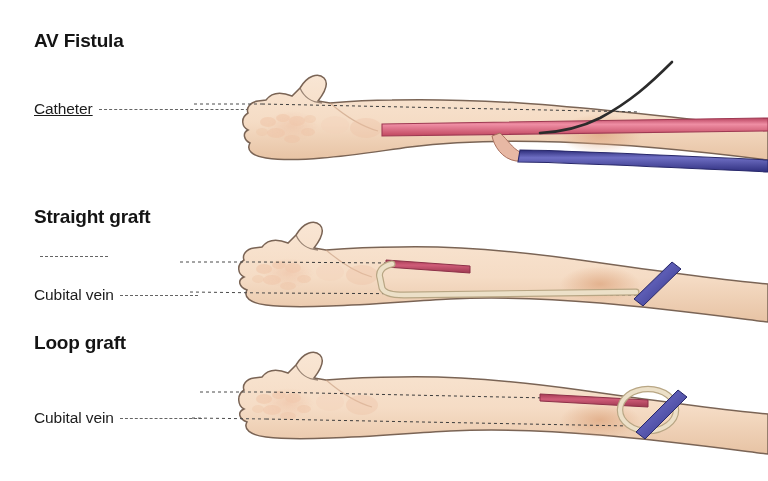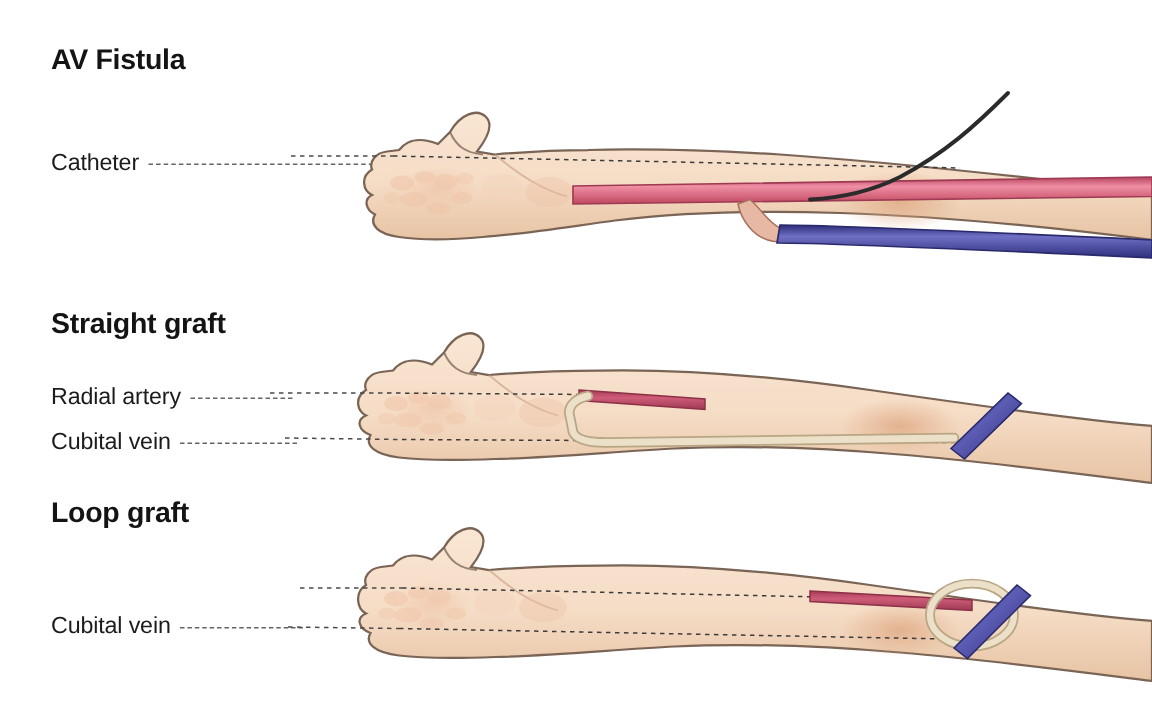--- a/index.html
+++ b/index.html
@@ -26,21 +26,21 @@
 </style>
 </head>
 <body>
 
 <div id="root">
 
   <div class="section" id="sec-fistula">
 
     <div class="heading" style="left:34px;top:30px;">AV Fistula</div>
 
-    <div class="label-row" style="left:34px;top:100px;">
+    <div class="label-row" style="left:34px;top:100px;text-decoration:underline;">
       <span class="label-text">Catheter</span>
       <span class="leader" style="width:160px;"></span>
     </div>
 
     <svg class="art" width="768" height="200" viewBox="0 0 768 200">
       <defs>
         <linearGradient id="skin1" x1="0" y1="0" x2="0" y2="1">
           <stop offset="0%" stop-color="#f9e6d4"></stop>
           <stop offset="55%" stop-color="#f5dcc5"></stop>
           <stop offset="100%" stop-color="#e7c3a4"></stop>
@@ -110,21 +110,20 @@
 
       <path d="M672,62 C650,84 630,102 600,118 C580,128 560,132 540,133" fill="none" stroke="#2b2b2b" stroke-width="2.6" stroke-linecap="round"></path>
     </svg>
   </div>
 
   <div class="section" id="sec-straight">
 
     <div class="heading" style="left:34px;top:10px;text-align:right;">Straight graft</div>
 
     <div class="label-row" style="left:34px;top:60px;">
-      <span class="label-text">Radial artery</span>
       <span class="leader" style="width:68px;"></span>
     </div>
 
     <div class="label-row" style="left:34px;top:90px;">
       <span class="label-text">Cubital vein</span>
       <span class="leader" style="width:78px;"></span>
     </div>
 
     <svg class="art" width="768" height="130" viewBox="0 0 768 130">
       <defs>

